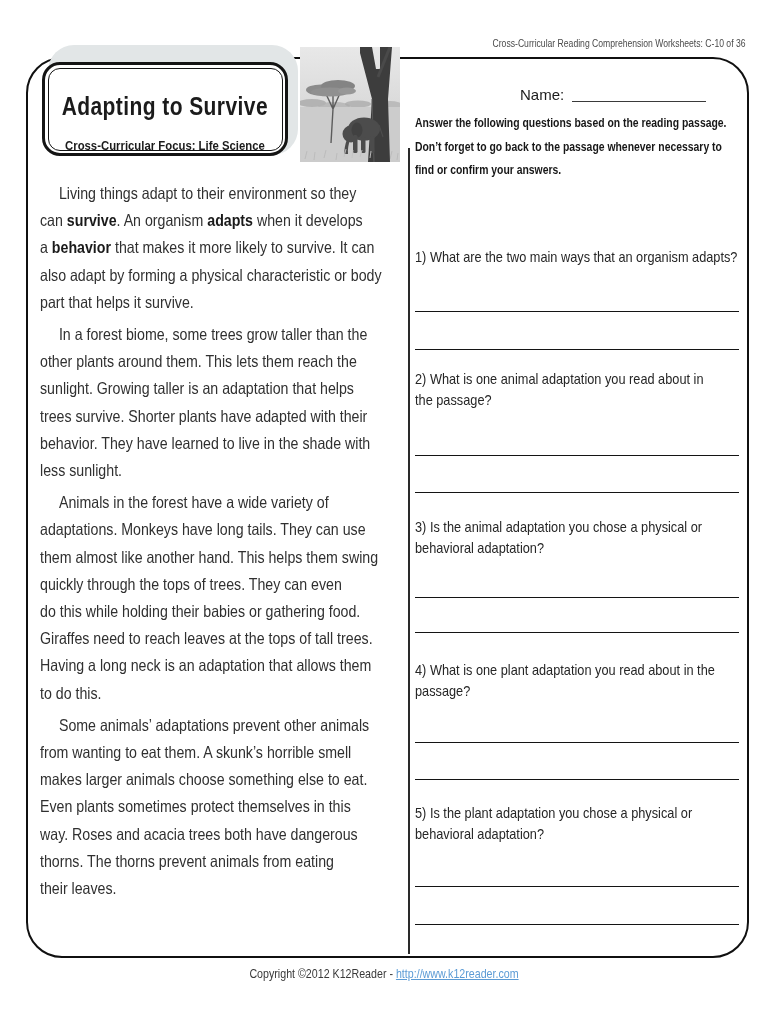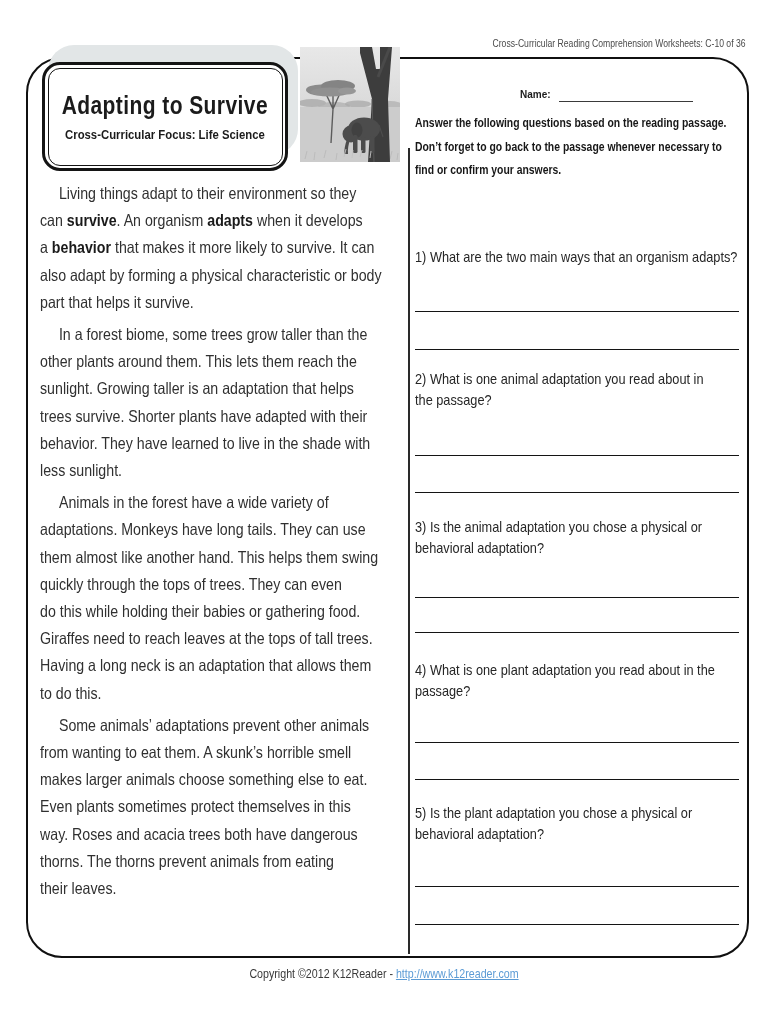--- a/index.html
+++ b/index.html
@@ -13,35 +13,35 @@
   
   .outer-box{position:absolute;left:26px;top:57px;width:719px;height:897px;
              border:2.5px solid #101010;border-radius:36px;background:transparent;}
 
   
   .divider{position:absolute;left:408px;top:148px;width:1.6px;height:806px;background:#2a2a2a;}
 
   
   .title-shadow{position:absolute;left:48px;top:45px;width:250px;height:110px;
                 border-radius:26px;background:#e2e6e7;}
-  .title-box{position:absolute;left:42px;top:62px;width:246px;height:109px;background:#ffffff;
+  .title-box{position:absolute;left:42px;top:62px;width:246px;height:94px;background:#ffffff;
              border:3.5px solid #141414;border-radius:18px;box-sizing:border-box;
-             display:flex;flex-direction:column;align-items:center;justify-content:center;gap:7px;}
+             display:flex;flex-direction:column;align-items:center;justify-content:flex-end;gap:17px;}
   .title-box::before{content:"";position:absolute;inset:2.5px;border:1.5px solid #141414;
                      border-radius:12px;pointer-events:none;}
   .title-main{font-size:25px;font-weight:900;color:#1b1b1b;letter-spacing:.5px;
               white-space:nowrap;transform:scaleX(0.84);}
   .title-sub{font-size:13.5px;font-weight:800;color:#1b1b1b;white-space:nowrap;transform:scaleX(0.84);}
 
   
   .photo{position:absolute;left:300px;top:47px;width:100px;height:115px;}
 
   
-  .name-row{position:absolute;left:520px;top:86px;display:flex;align-items:center;
-            font-size:10px;font-weight:bold;color:#1c1c1c;}
+  .name-row{position:absolute;left:520px;top:86px;display:flex;align-items:flex-start;
+            font-size:15px;font-weight:normal;color:#1c1c1c;}
   .name-blank{display:inline-block;width:134px;height:15px;margin-left:8px;
               border-bottom:1.5px solid #3a3a3a;}
 
   
   .instructions{position:absolute;left:415px;top:111px;font-size:13px;font-weight:bold;
                 line-height:23.5px;color:#171717;transform:scaleX(0.80);transform-origin:0 0;}
   .instructions div{white-space:nowrap;}
 
   
   .passage{position:absolute;left:40px;top:180px;width:470px;font-size:16.5px;

